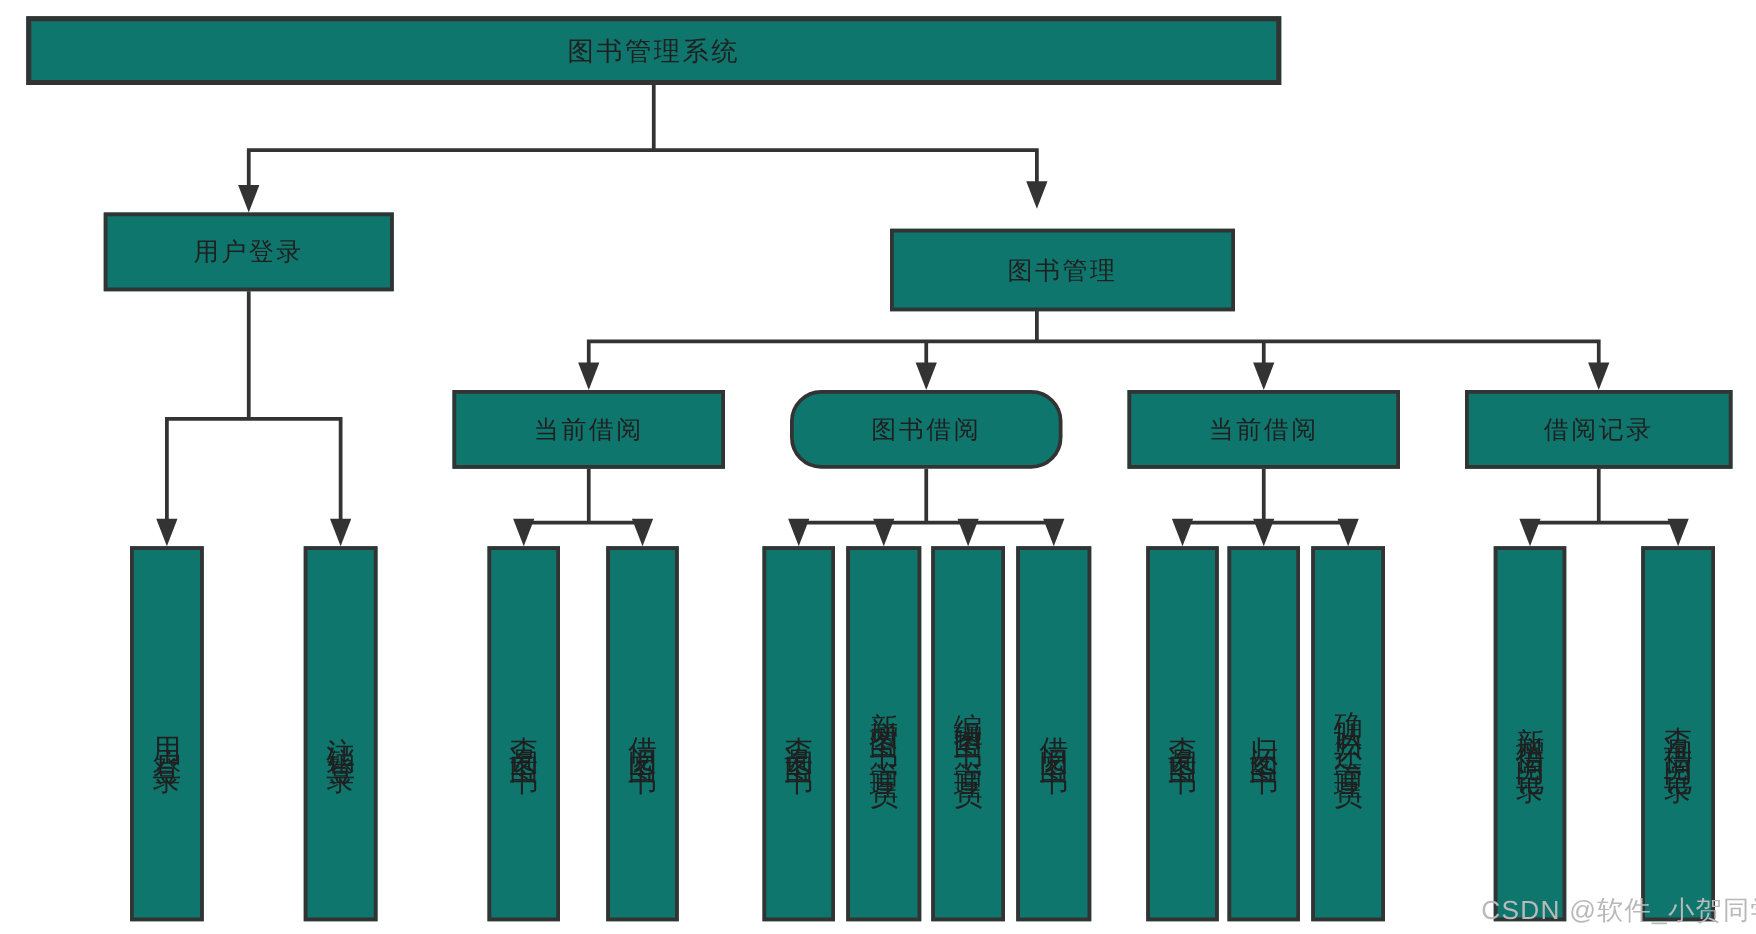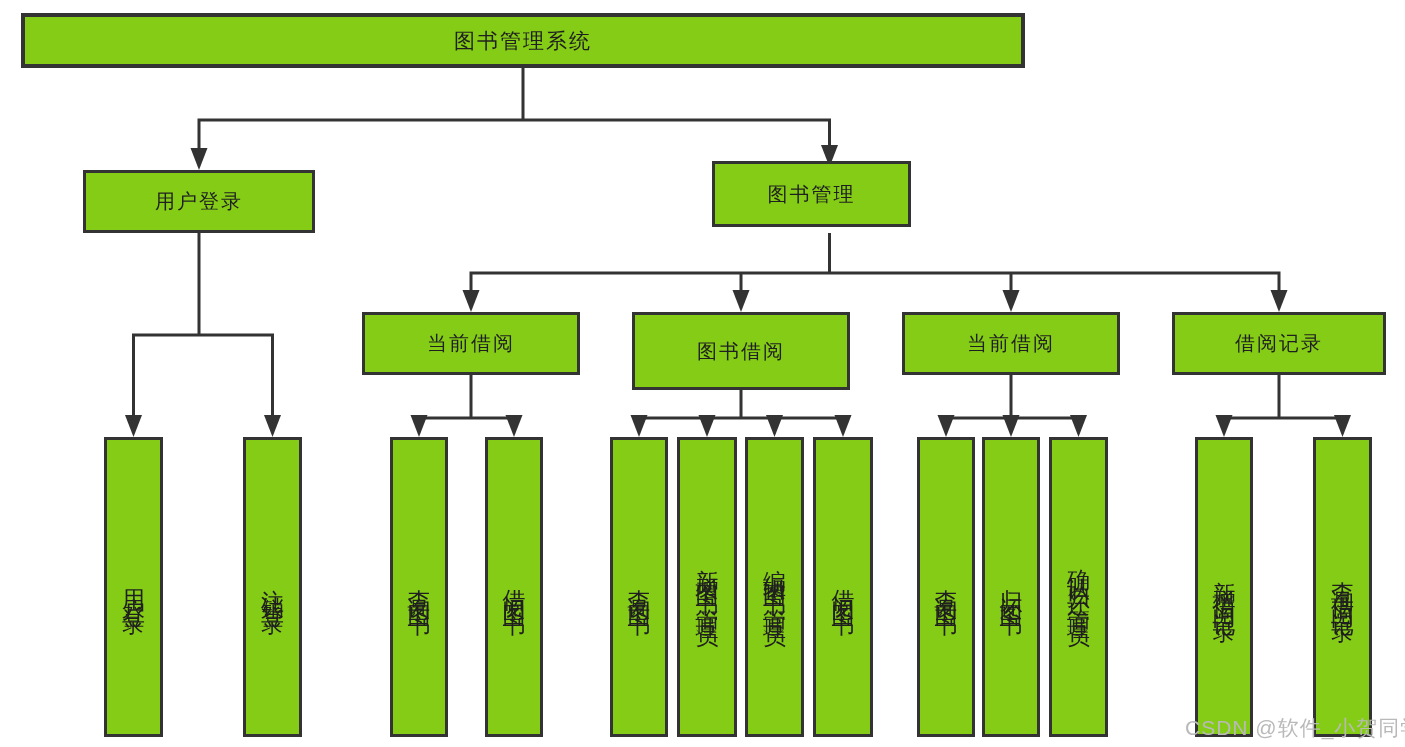--- a/index.html
+++ b/index.html
@@ -1,20 +1,20 @@
 <!DOCTYPE html>
 <html style="--line: #333333; --ink: #1f1f1f;"><head>
 <meta charset="utf-8">
 <style>
   html,body{margin:0;padding:0;background:#ffffff;}
   body{font-family:"Liberation Sans","DejaVu Sans",sans-serif;}
   #canvas{position:relative;width:1405px;height:747px;background:#ffffff;overflow:hidden;}
   #wires{position:absolute;left:0;top:0;width:1405px;height:747px;}
   .node{
-    position:absolute;box-sizing:border-box;background:#84cc16;
+    position:absolute;box-sizing:border-box;background:#0f766e;
     border:3px solid var(--line,#333);color:var(--ink,#1f1f1f);
     display:flex;align-items:center;justify-content:center;
     white-space:nowrap;
     text-align:center;
   }
   .node.h{font-size:20px;letter-spacing:2px;}
   .node.root{border-width:4px;font-size:21px;}
   .node.v{
     writing-mode:vertical-rl;text-orientation:mixed;
     font-size:23px;letter-spacing:8px;line-height:1;
@@ -46,23 +46,23 @@
       <polygon points="834.5,415 851.5,415 843,437" fill="#333333"></polygon>
       <polygon points="937.5,415 954.5,415 946,437" fill="#333333"></polygon>
       <polygon points="1002.5,415 1019.5,415 1011,437" fill="#333333"></polygon>
       <polygon points="1070,415 1087,415 1078.5,437" fill="#333333"></polygon>
       <polygon points="1215.5,415 1232.5,415 1224,437" fill="#333333"></polygon>
       <polygon points="1334,415 1351,415 1342.5,437" fill="#333333"></polygon>
     </svg>
   <div id="nodes">
       <div class="node h root" style="left: 21px; top: 13px; width: 1004px; height: 55px;">图书管理系统</div>
       <div class="node h" style="left: 83px; top: 170px; width: 232px; height: 63px;">用户登录</div>
-      <div class="node h" style="left: 712px; top: 161px; width: 199px; height: 66px;">图书管理</div>
+      <div class="node h" style="left: 712px; top: 183px; width: 276px; height: 66px;">图书管理</div>
       <div class="node h" style="left: 362px; top: 312px; width: 218px; height: 63px;">当前借阅</div>
-      <div class="node h" style="left: 632px; top: 312px; width: 218px; height: 78px;">图书借阅</div>
+      <div class="node h" style="left: 632px; top: 312px; width: 218px; height: 63px; border-radius: 25px;">图书借阅</div>
       <div class="node h" style="left: 902px; top: 312px; width: 218px; height: 63px;">当前借阅</div>
       <div class="node h" style="left: 1172px; top: 312px; width: 214px; height: 63px;">借阅记录</div>
       <div class="node v" style="left: 104px; top: 437px; width: 59px; height: 300px;">用户登录</div>
       <div class="node v" style="left: 243px; top: 437px; width: 59px; height: 300px;">注销登录</div>
       <div class="node v" style="left: 390px; top: 437px; width: 58px; height: 300px;">查询图书</div>
       <div class="node v" style="left: 485px; top: 437px; width: 58px; height: 300px;">借阅图书</div>
       <div class="node v" style="left: 610px; top: 437px; width: 58px; height: 300px;">查询图书</div>
       <div class="node v" style="left: 677px; top: 437px; width: 60px; height: 300px;">新增图书（管理员）</div>
       <div class="node v" style="left: 745px; top: 437px; width: 59px; height: 300px;">编辑图书（管理员）</div>
       <div class="node v" style="left: 813px; top: 437px; width: 60px; height: 300px;">借阅图书</div>

